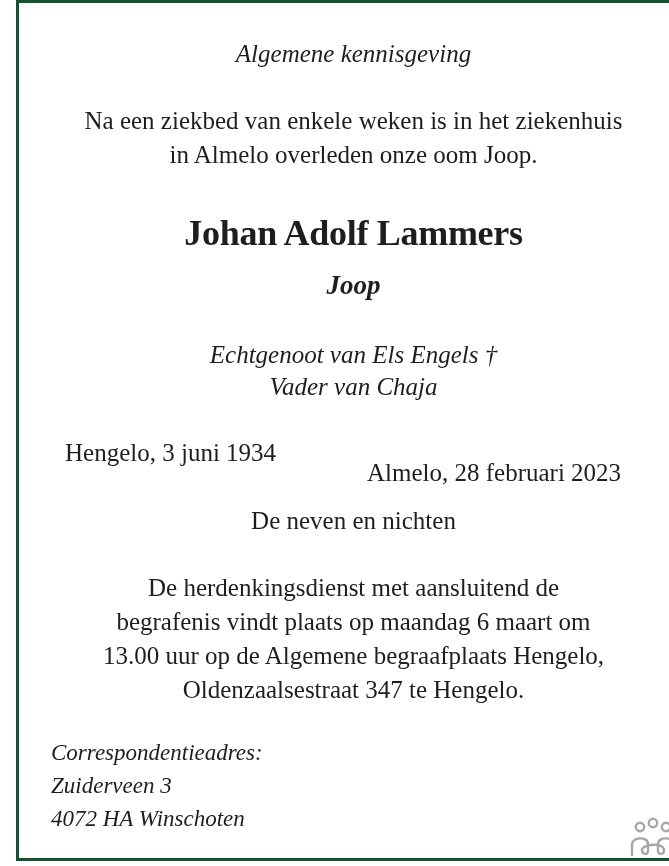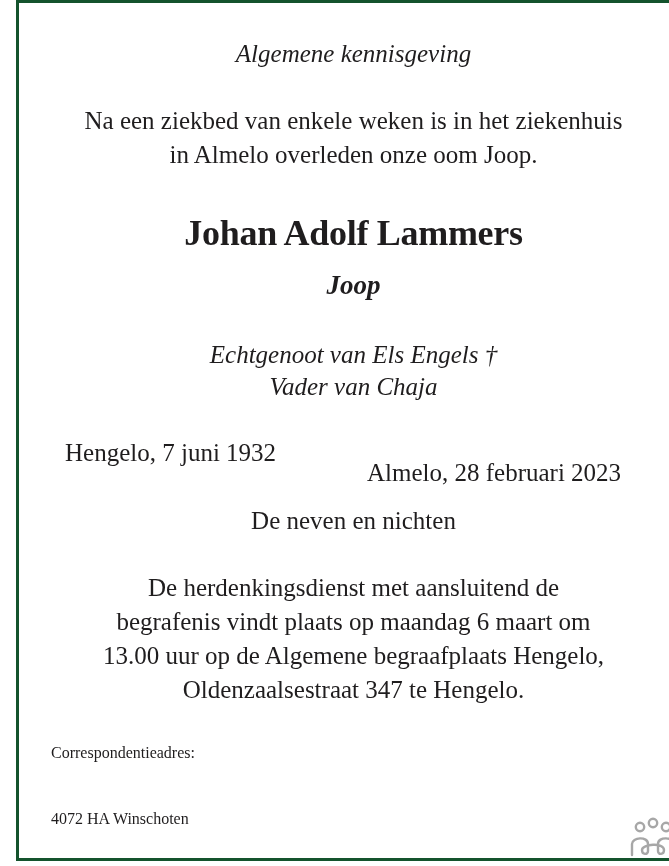--- a/index.html
+++ b/index.html
@@ -42,22 +42,23 @@
     .nick {
       font-weight: bold;
       font-style: italic;
       font-size: 27px;
       line-height: 32px;
     }
     .left-line {
       position: absolute;
       left: 32px;
       white-space: nowrap;
-      font-size: 16px;
+      font-size: 23px;
       line-height: 30px;
+      font-style: italic;
     }
     .date-left {
       position: absolute;
       left: 46px;
       white-space: nowrap;
       font-size: 25px;
       line-height: 30px;
     }
     .date-right {
       position: absolute;
@@ -84,31 +85,32 @@
 
   <div class="line" style="top:103px;">Na een ziekbed van enkele weken is in het ziekenhuis</div>
   <div class="line" style="top:137px;">in Almelo overleden onze oom Joop.</div>
 
   <div class="line name" style="top:210px;">Johan Adolf Lammers</div>
   <div class="line nick" style="top:266px;">Joop</div>
 
   <div class="line italic" style="top:337px;">Echtgenoot van Els Engels †</div>
   <div class="line italic" style="top:369px;">Vader van Chaja</div>
 
-  <div class="date-left" style="top:435px;">Hengelo, 7 juni 1932</div>
+  <div class="date-left" style="top:435px;">Hengelo, 3 juni 1934</div>
   <div class="date-right" style="top:435px;">Almelo, 28 februari 2023</div>
 
   <div class="line" style="top:503px;">De neven en nichten</div>
 
   <div class="line" style="top:570px;">De herdenkingsdienst met aansluitend de</div>
   <div class="line" style="top:604px;">begrafenis vindt plaats op maandag 6 maart om</div>
   <div class="line" style="top:638px;">13.00 uur op de Algemene begraafplaats Hengelo,</div>
   <div class="line" style="top:672px;">Oldenzaalsestraat 347 te Hengelo.</div>
 
   <div class="left-line" style="top:735px;">Correspondentieadres:</div>
+  <div class="left-line" style="top:768px;">Zuiderveen 3</div>
   <div class="left-line" style="top:801px;">4072 HA Winschoten</div>
 
   <div class="logo">
     <svg width="46" height="40" viewBox="0 0 46 40" fill="none" stroke="#a7a7a7" stroke-width="2.4" stroke-linecap="round">
       <circle cx="10" cy="10" r="4.2"></circle>
       <circle cx="23" cy="6" r="4.2"></circle>
       <circle cx="36" cy="10" r="4.2"></circle>
       <path d="M2 38 V27 C2 20 18 19 18 27 V34 C18 38 12 38 12 33 C12 27 34 25 34 33 C34 38 28 38 28 34 V27 C28 19 44 20 44 27 V38"></path>
     </svg>
   </div>

